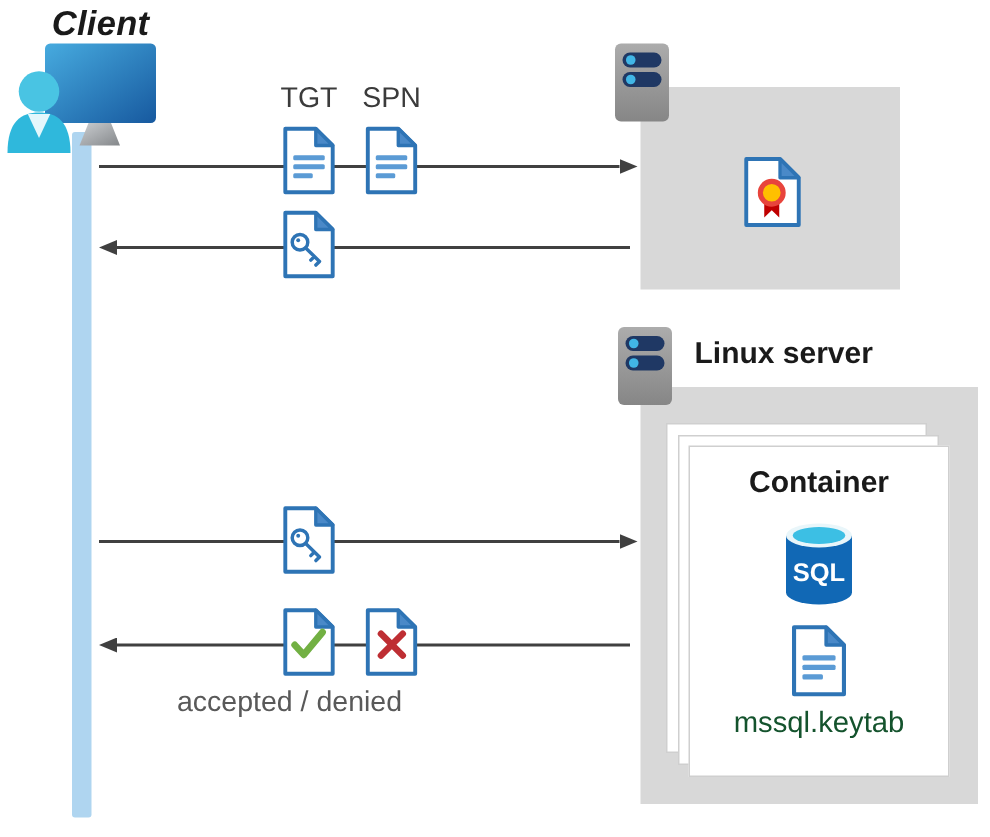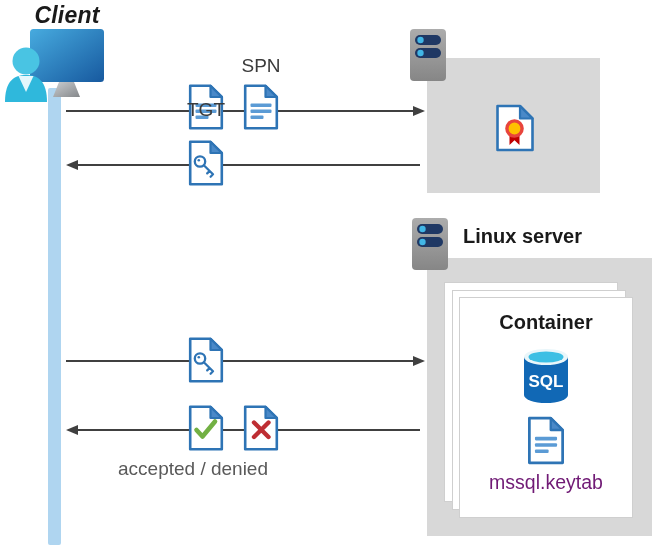--- a/index.html
+++ b/index.html
@@ -21,24 +21,24 @@
   .paper-front{left:459px;top:297px;width:174px;height:221px;}
   
   .arrows{left:0;top:0;width:660px;height:558px;pointer-events:none;}
   
   .h{color:#1A1A1A;font-weight:bold;}
   .client-label{left:22px;top:2px;width:90px;font-size:23px;text-align:center;letter-spacing:.2px;font-style:italic;}
   .dc-label{left:462px;top:3px;width:140px;font-size:19.5px;line-height:1.34;}
   .linux-label{left:463px;top:225px;width:190px;font-size:20px;}
   .container-label{left:459px;top:311px;width:174px;font-size:20px;text-align:center;}
   .tag{color:#3B3B3B;font-size:19px;}
-  .tgt-label{left:181px;top:55px;width:50px;text-align:center;margin-top:44px;}
+  .tgt-label{left:181px;top:55px;width:50px;text-align:center;}
   .spn-label{left:236px;top:55px;width:50px;text-align:center;}
   .result-label{left:118px;top:458px;width:230px;text-align:left;color:#595959;font-size:19px;}
-  .keytab-label{left:459px;top:471px;width:174px;text-align:center;color:#701a75;font-size:19.5px;}
+  .keytab-label{left:459px;top:471px;width:174px;text-align:center;color:#14532d;font-size:19.5px;}
   
   .client-icon{left:0px;top:24px;width:110px;height:78px;}
   .srv-dc{left:409px;top:28px;width:38px;height:54px;}
   .srv-linux{left:411px;top:217px;width:38px;height:54px;}
   .cert-icon{left:494px;top:104px;width:42px;height:48px;}
   .doc{width:38px;height:46px;}
   .doc-tgt{left:187px;top:84px;}
   .doc-spn{left:242px;top:84px;}
   .doc-key1{left:187px;top:140px;}
   .doc-key2{left:187px;top:337px;}

